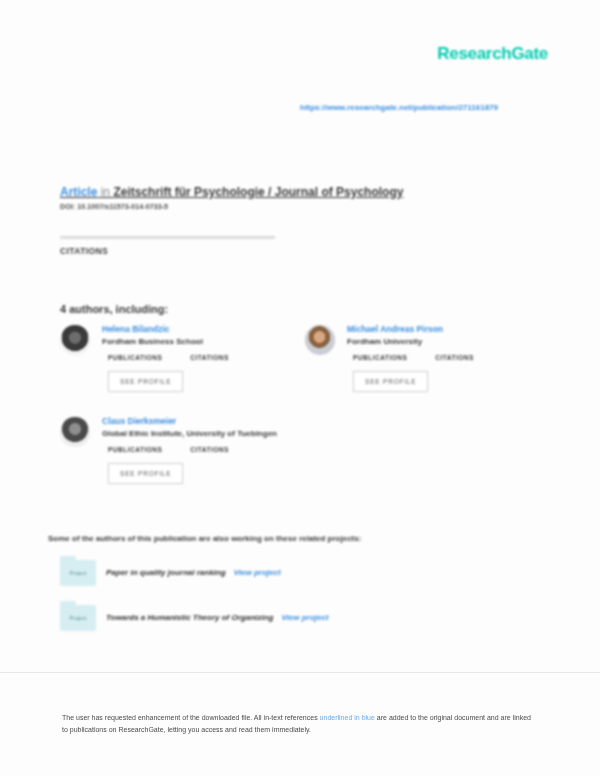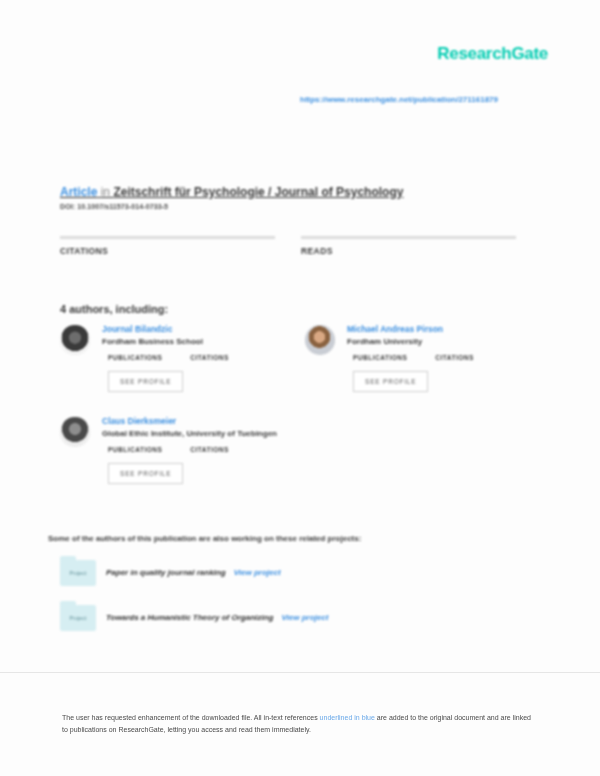--- a/index.html
+++ b/index.html
@@ -20,21 +20,21 @@
 
   
   .rg-logo{
     position:absolute;right:52px;top:44px;
     font-size:17px;font-weight:bold;letter-spacing:-0.3px;
     color:#00ccb1;
     font-family:"Liberation Sans", sans-serif;
     white-space:nowrap;
   }
   .rg-url{
-    position:absolute;left:300px;top:95px;
+    position:absolute;left:300px;top:103px;
     font-size:8px;font-weight:bold;color:#3b8fe0;
     white-space:nowrap;
   }
 
   
   .meta{
     position:absolute;left:60px;top:186px;width:420px;
   }
   .meta-line1{font-size:12px;font-weight:bold;line-height:12px;text-decoration:underline;}
   .meta-line1 .kind{color:#3b8fe0;}
@@ -158,35 +158,31 @@
         <span class="src">Zeitschrift für Psychologie / Journal of Psychology</span>
       </div>
       <div class="meta-doi">DOI: 10.1007/s11573-014-0733-5</div>
     </div>
 
     <div class="stats">
       <div class="stat">
         <div class="rule"></div>
         <div class="num">CITATIONS</div>
       </div>
-      <div class="stat">
-        <div class="rule"></div>
-        <div class="num">READS</div>
-      </div>
     </div>
 
     <div class="authors-head">4 authors, including:</div>
 
     <div class="author-grid">
 
       <div class="author a0">
         <div class="av f0">
             <div class="face"></div>
           </div>
-        <div class="a-name">Journal Bilandzic</div>
+        <div class="a-name">Helena Bilandzic</div>
         <div class="a-aff">Fordham Business School</div>
         <div class="a-stats">
           <span class="a-stat">PUBLICATIONS</span>
           <span class="a-stat">CITATIONS</span>
         </div>
         <div class="see-profile">SEE PROFILE</div>
       </div>
 
       <div class="author a1">
         <div class="av f1">

